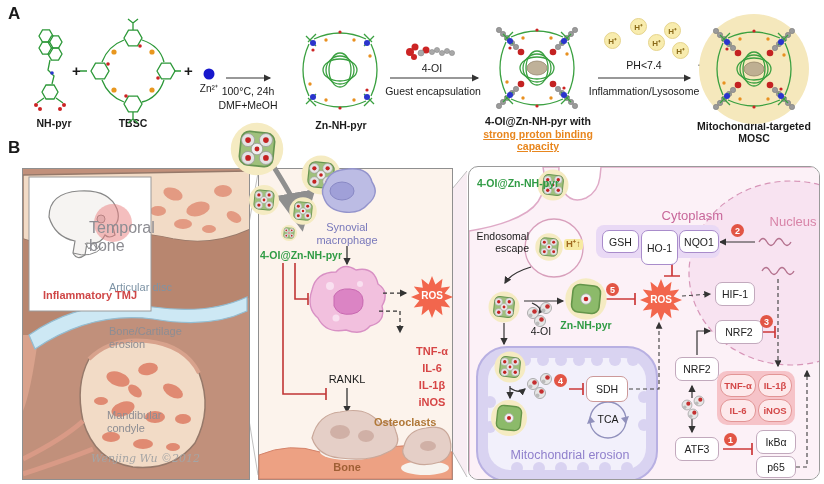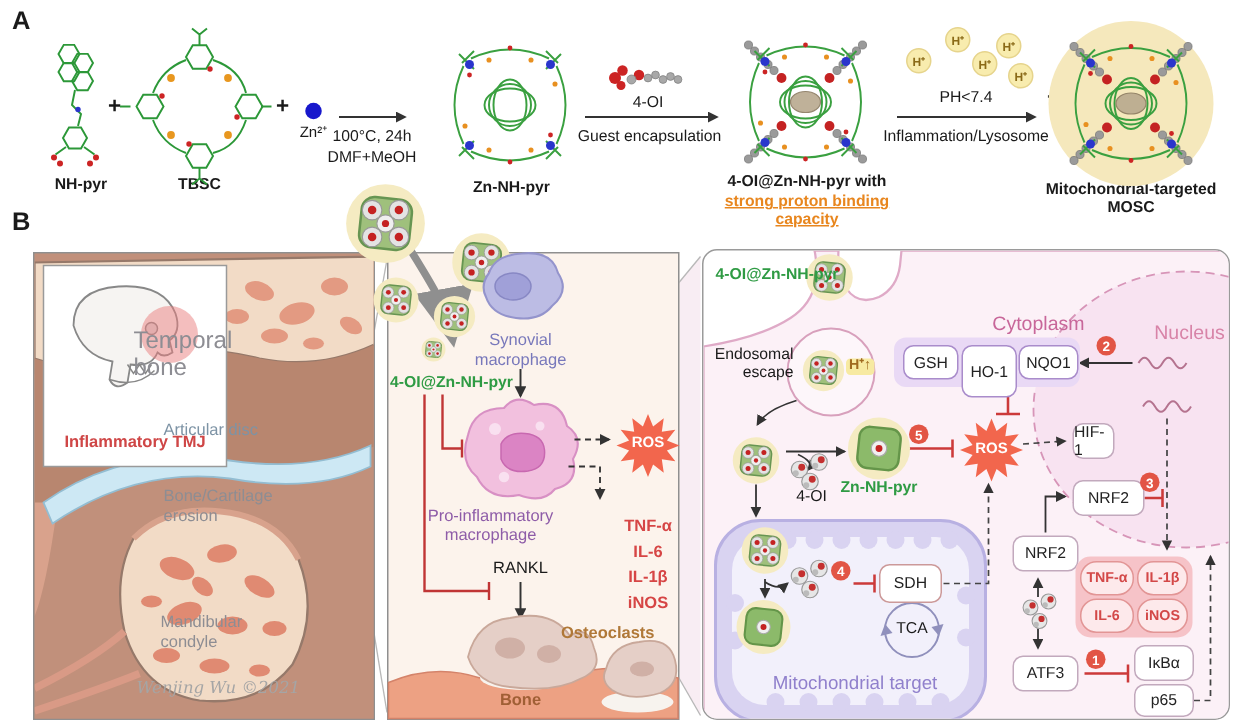--- a/index.html
+++ b/index.html
@@ -80,21 +80,21 @@
         <path d="M50,60 l4,6 l4,-6 l4,6 l4,-6" fill="none" stroke="#888"></path>
         <path d="M38,70 Q56,76 68,64" fill="none" stroke="#888"></path>
         <circle cx="78" cy="40" r="19" fill="rgba(233,126,126,0.5)"></circle>
       </g>
     </svg>
     <div class="lbl c b" style="left:8px;top:120px;width:118px;font-size:11px;color:#cf4646;">Inflammatory TMJ</div>
     <div class="lbl gray" style="left:66px;top:50px;width:62px;font-size:16px;">Temporal bone</div>
     <div class="lbl" style="left:86px;top:112px;width:90px;font-size:11px;color:#7d93a5;">Articular disc</div>
     <div class="lbl gray" style="left:84px;top:240px;width:78px;font-size:11px;">Mandibular condyle</div>
     <div class="lbl gray" style="left:86px;top:156px;width:82px;font-size:11px;">Bone/Cartilage erosion</div>
-    <div class="lbl sig" style="left:68px;top:284px;width:120px;font-size:11px;">Wenjing Wu ©2021</div>
+    <div class="lbl sig" style="left:68px;top:284px;width:120px;font-size:11px;">Wenjing Wu ©2012</div>
   </div>
 
   <div class="panel" style="left:258px;top:168px;width:195px;height:312px;background:#fcf3ec;z-index:1;"></div>
 
   <div class="panel" style="left:468px;top:166px;width:352px;height:314px;background:#fff;border-radius:10px;border-color:#9a9a9a;overflow:hidden;z-index:3;">
     <svg width="352" height="314">
       <defs>
         <marker id="ah2" markerWidth="7" markerHeight="7" refX="5" refY="3" orient="auto">
           <path d="M0,0 L6,3 L0,6 Z" fill="#333"></path>
         </marker>
@@ -198,21 +198,21 @@
     <div class="bx pur" style="left:133px;top:63px;width:37px;height:23px;">
         <span>GSH</span>
       </div>
     <div class="bx pur" style="left:172px;top:63px;width:37px;height:35px;">
         <span>HO-1</span>
       </div>
     <div class="bx pur" style="left:210px;top:63px;width:40px;height:23px;">
         <span>NQO1</span>
       </div>
 
-    <div class="bx" style="left:246px;top:115px;width:28px;height:24px;">
+    <div class="bx" style="left:246px;top:115px;width:40px;height:24px;">
         <span>HIF-1</span>
       </div>
     <div class="bx" style="left:246px;top:153px;width:48px;height:24px;">
         <span>NRF2</span>
       </div>
     <div class="bx" style="left:206px;top:190px;width:44px;height:24px;">
         <span>NRF2</span>
       </div>
     <div class="bx" style="left:206px;top:270px;width:44px;height:24px;">
         <span>ATF3</span>
@@ -237,21 +237,21 @@
     <div class="cyk" style="left:251px;top:232px;width:36px;height:23px;">
         <span>IL-6</span>
       </div>
     <div class="cyk" style="left:289px;top:232px;width:34px;height:23px;">
         <span>iNOS</span>
       </div>
 
     <div class="lbl c b green" style="left:88px;top:152px;width:58px;">Zn-NH-pyr</div>
     <div class="lbl c" style="left:52px;top:158px;width:40px;">4-OI</div>
     <div class="lbl c" style="left:122px;top:246px;width:34px;">TCA</div>
-    <div class="lbl c" style="left:28px;top:281px;width:146px;font-size:12.5px;color:#9080cc;">Mitochondrial target</div>
+    <div class="lbl c" style="left:28px;top:281px;width:146px;font-size:12.5px;color:#9080cc;">Mitochondrial erosion</div>
     <div class="lbl c b" style="left:172px;top:127px;width:40px;font-size:10px;color:#fff;">ROS</div>
 
     <div class="badge" style="left:255px;top:266px;">
         <span>1</span>
       </div>
     <div class="badge" style="left:262px;top:57px;">
         <span>2</span>
       </div>
     <div class="badge" style="left:291px;top:148px;">
         <span>3</span>
@@ -523,21 +523,20 @@
   <div class="lbl c" style="left:586px;top:85px;width:116px;">Inflammation/Lysosome</div>
   <div class="lbl b" style="left:748px;top:12px;font-size:15px;">+</div>
   <div class="lbl b" style="left:698px;top:56px;font-size:15px;">+</div>
   <div class="lbl b" style="left:792px;top:56px;font-size:15px;">+</div>
   <div class="lbl b" style="left:748px;top:100px;font-size:15px;">+</div>
   <div class="lbl c sb" style="left:692px;top:120px;width:124px;">Mitochondrial-targeted</div>
   <div class="lbl c sb" style="left:692px;top:132px;width:124px;">MOSC</div>
 
   <div class="lbl c" style="left:307px;top:221px;width:80px;font-size:11px;color:#7878bb;z-index:4;">Synovial macrophage</div>
   <div class="lbl c b green" style="left:260px;top:249px;width:82px;z-index:4;">4-OI@Zn-NH-pyr</div>
-  <div class="lbl c" style="left:272px;top:338px;width:110px;font-size:11px;color:#8e5ca8;z-index:4;">Pro-inflammatory macrophage</div>
   <div class="lbl c b" style="left:412px;top:290px;width:40px;font-size:10px;color:#fff;z-index:4;">ROS</div>
   <div class="lbl c sb" style="left:407px;top:345px;width:50px;font-size:11px;color:#d64545;z-index:4;">TNF-α</div>
   <div class="lbl c sb" style="left:407px;top:362px;width:50px;font-size:11px;color:#d64545;z-index:4;">IL-6</div>
   <div class="lbl c sb" style="left:407px;top:379px;width:50px;font-size:11px;color:#d64545;z-index:4;">IL-1β</div>
   <div class="lbl c sb" style="left:407px;top:396px;width:50px;font-size:11px;color:#d64545;z-index:4;">iNOS</div>
   <div class="lbl c" style="left:322px;top:373px;width:50px;font-size:11px;z-index:4;">RANKL</div>
   <div class="lbl sb" style="left:374px;top:416px;width:72px;font-size:11px;color:#b07838;z-index:4;">Osteoclasts</div>
   <div class="lbl c sb" style="left:326px;top:461px;width:42px;font-size:11px;color:#a05f35;z-index:4;">Bone</div>
 </div>
 

